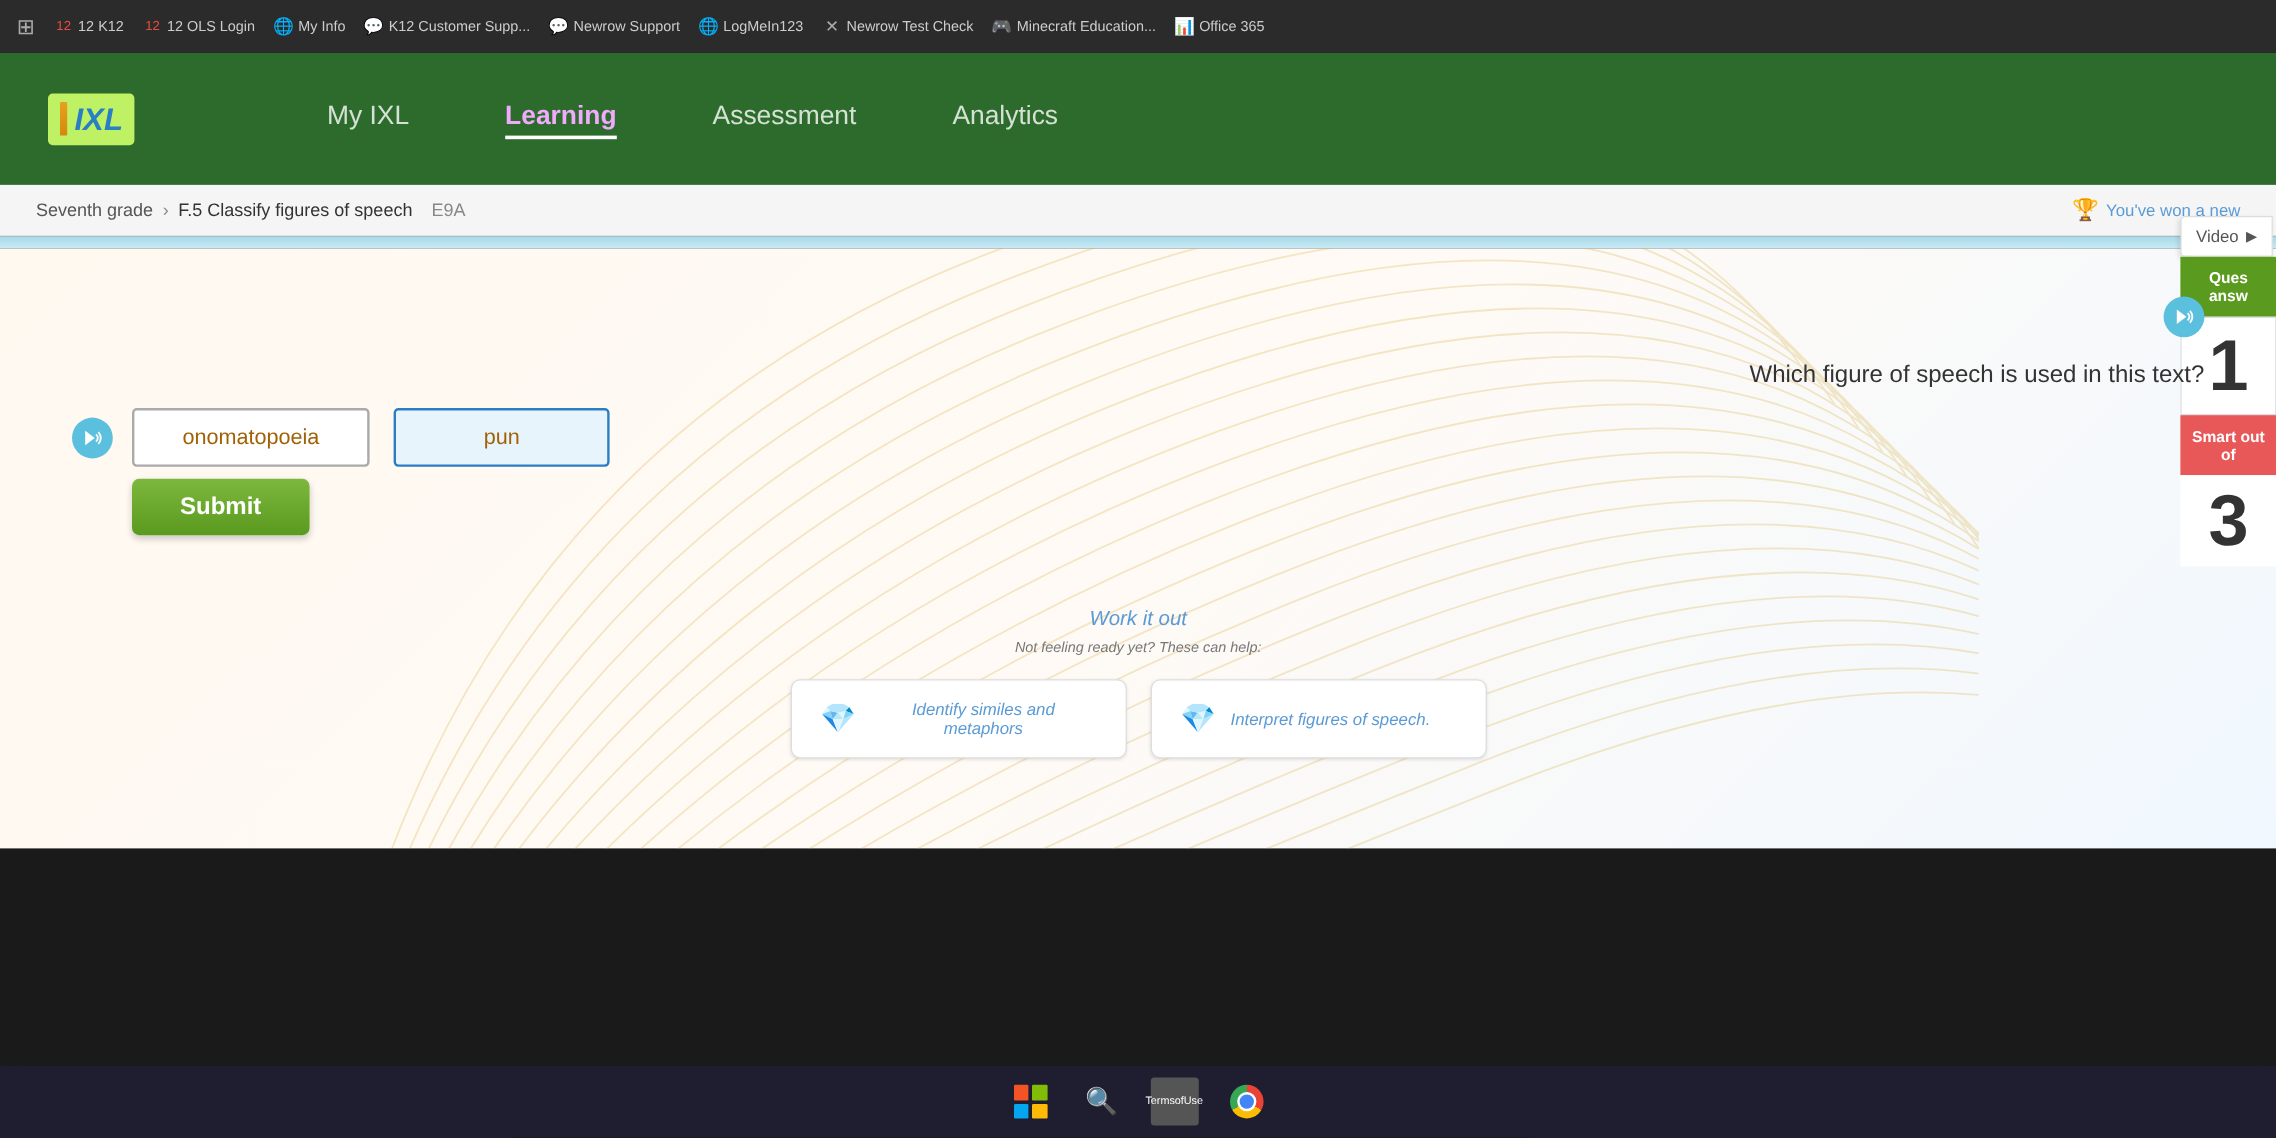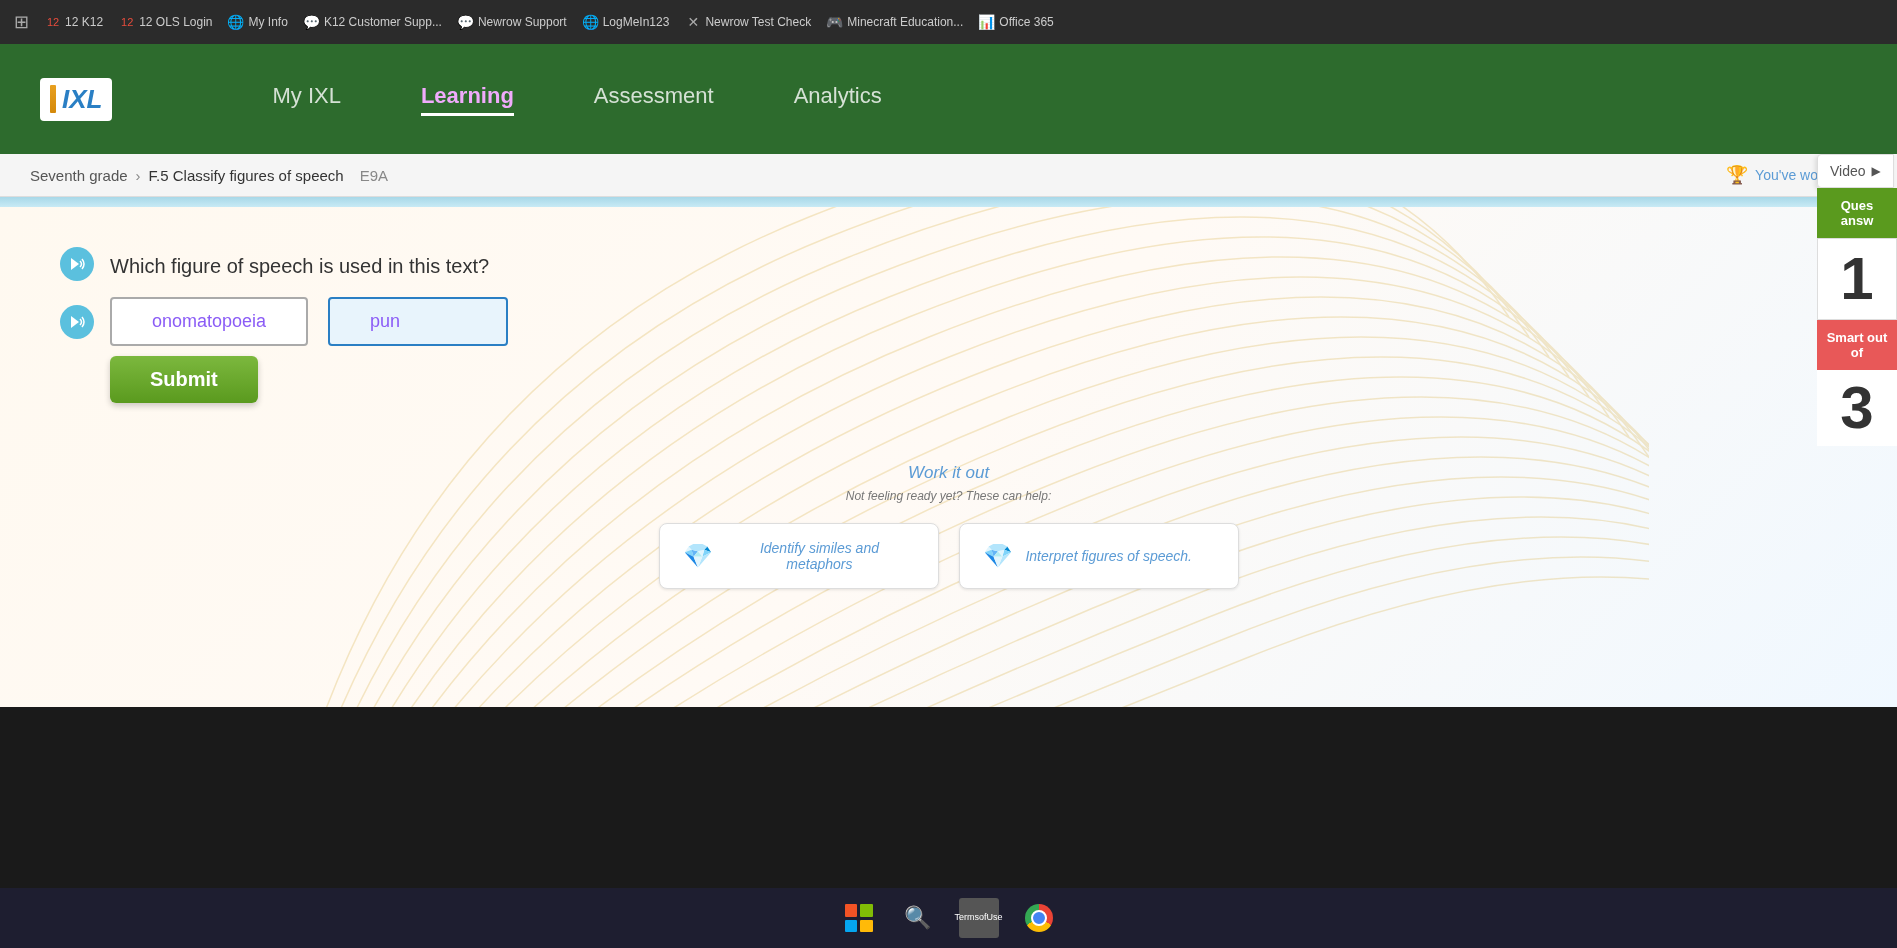--- a/index.html
+++ b/index.html
@@ -39,21 +39,21 @@
     
     .ixl-nav {
       background: #2d6b2d;
       height: 110px;
       display: flex;
       align-items: center;
       padding: 0 40px;
       gap: 60px;
     }
     .ixl-logo {
-      background: #ffffff;
+      background: #bef264;
       border-radius: 4px;
       padding: 6px 10px;
       font-size: 22px;
       font-weight: bold;
       color: #2d6b2d;
       display: flex;
       align-items: center;
       gap: 2px;
     }
     .ixl-logo-bar { width: 6px; height: 28px; background: linear-gradient(#e8a020, #d4890a); margin-right: 4px; border-radius: 1px; }
@@ -123,23 +123,24 @@
       opacity: 0.25;
     }
 
     .question-section {
       position: relative;
       z-index: 10;
     }
 
     .question-row {
       display: flex;
-      align-items: center;
+      align-items: flex-end;
       gap: 16px;
       margin-bottom: 16px;
+      flex-direction: column;
     }
     .audio-btn {
       width: 34px;
       height: 34px;
       background: #5bc0de;
       border-radius: 50%;
       display: flex;
       align-items: center;
       justify-content: center;
       cursor: pointer;
@@ -169,25 +170,25 @@
       display: flex;
       gap: 20px;
       margin: 24px 0 24px 50px;
       flex-wrap: wrap;
     }
     .answer-choice {
       border: 2px solid #aaa;
       border-radius: 4px;
       padding: 12px 40px;
       font-size: 18px;
-      color: #8b5cf6;
+      color: #a16207;
       background: white;
       cursor: pointer;
       min-width: 180px;
-      text-align: left;
+      text-align: center;
     }
     .answer-choice.selected { border-color: #2a7fc4; background: #e8f4fc; }
 
     
     .submit-area {
       margin-left: 50px;
       margin-top: 10px;
     }
     .submit-btn {
       background: linear-gradient(to bottom, #7cb83e, #5a9a1e);
@@ -531,21 +532,21 @@
             <span class="diamond-icon">💎</span>
             <span class="help-link-text">Interpret figures of speech.</span>
           </div>
         </div>
       </div>
 
     </div>
   </div>
 
   <div class="right-panel">
-    <div style="display:flex; gap:0; align-items:flex-end;">
+    <div style="display:flex; gap:0; align-items:flex-end;margin-top:26px;">
       <div class="video-btn">
         <span>Video</span>
         <span style="font-size:12px;">▶</span>
       </div>
     </div>
     <div class="ques-btn">
       <span>Ques answ</span>
     </div>
     <div class="number-display">
       <span>1</span>

